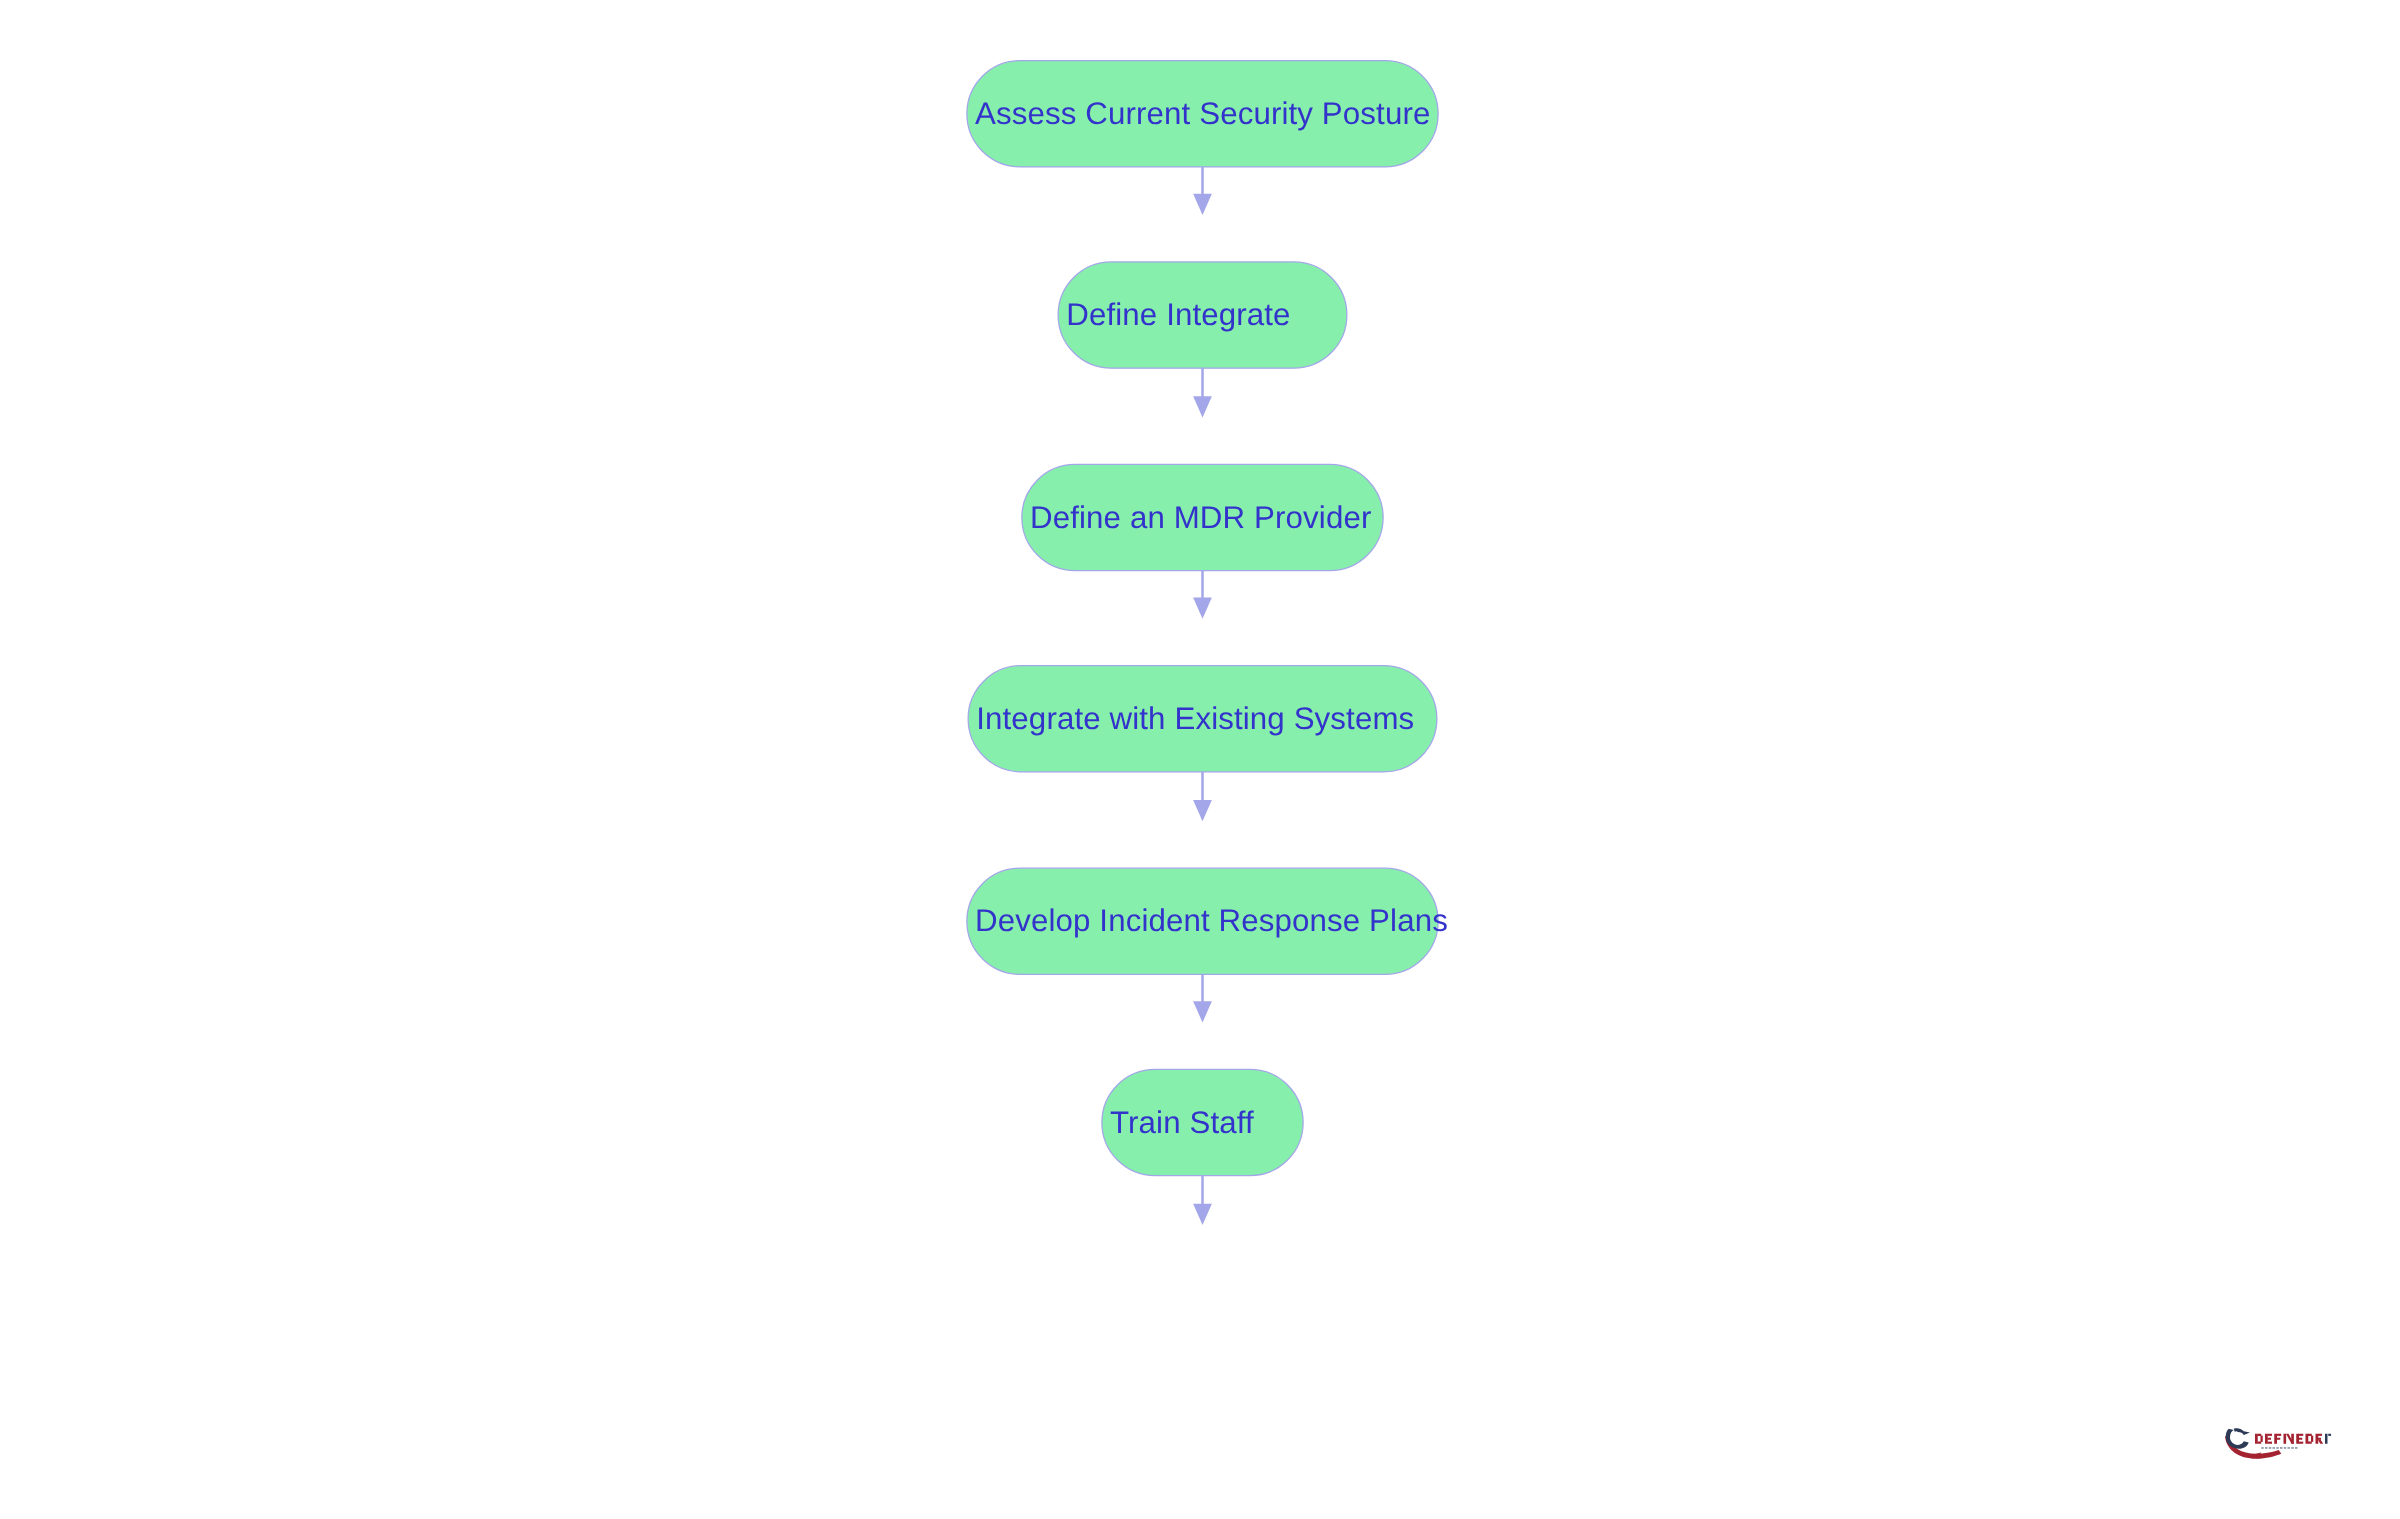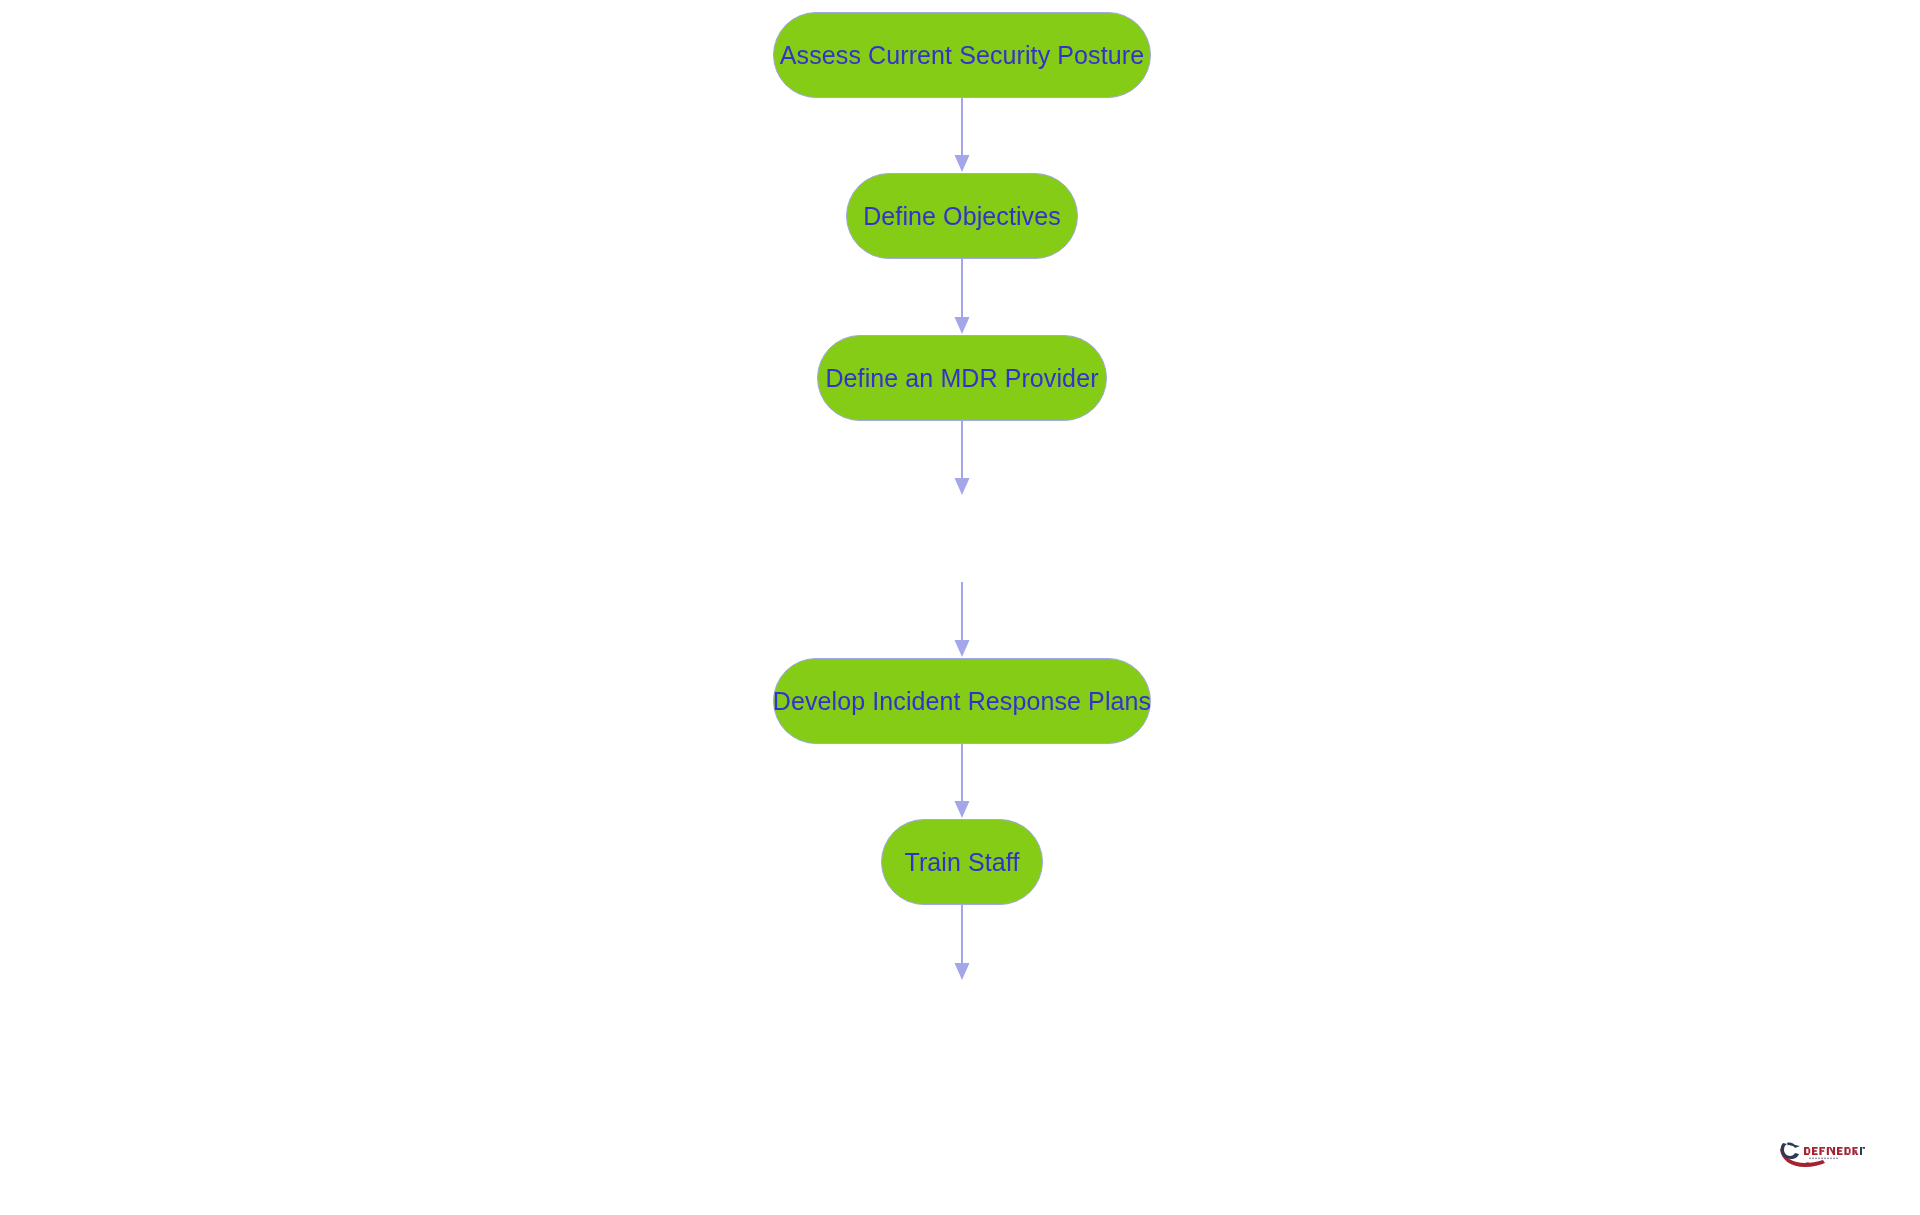--- a/index.html
+++ b/index.html
@@ -19,34 +19,34 @@
     position: absolute;
     left: 0;
     top: 0;
     width: 1920px;
     height: 1215px;
   }
 
   .flow-node {
     position: absolute;
     box-sizing: border-box;
-    background: #84cc16;
+    background: #86efac;
     border: 1.6px solid #a3a6e8;
     border-radius: 999px;
     display: flex;
     align-items: center;
-    justify-content: center;
     color: #3333cc;
     font-size: 25px;
     font-family: "Liberation Sans", sans-serif;
     font-weight: 400;
     letter-spacing: 0.1px;
     white-space: nowrap;
     line-height: 1;
     transform: translateX(-50%);
+    margin-top: 36px;
   }
 
   .flow-node-label {
     display: block;
     padding: 0 6px;
   }
 
   .flow-arrow {
     position: absolute;
     transform: translateX(-50%);
@@ -96,27 +96,30 @@
   <svg class="flow-arrow" style="left:962px; top:905px; width:24px; height:76px;" viewBox="0 0 24 76">
     <line x1="12" y1="0" x2="12" y2="61" stroke="#a3a6e8" stroke-width="2"></line>
     <polygon points="12,75 4.5,58 19.5,58" fill="#a3a6e8"></polygon>
   </svg>
 
   <div class="flow-node" style="left:962px; top:12px; width:378px; height:86px;">
     <span class="flow-node-label">Assess Current Security Posture</span>
   </div>
 
   <div class="flow-node" style="left:962px; top:173px; width:232px; height:86px;">
-    <span class="flow-node-label">Define Objectives</span>
+    <span class="flow-node-label">Define Integrate</span>
   </div>
 
   <div class="flow-node" style="left:962px; top:335px; width:290px; height:86px;">
     <span class="flow-node-label">Define an MDR Provider</span>
   </div>
 
+  <div class="flow-node" style="left:962px; top:496px; width:376px; height:86px;">
+    <span class="flow-node-label">Integrate with Existing Systems</span>
+  </div>
 
   <div class="flow-node" style="left:962px; top:819px; width:162px; height:86px;">
     <span class="flow-node-label">Train Staff</span>
   </div>
 
   <div class="flow-node" style="left:962px; top:658px; width:378px; height:86px;">
     <span class="flow-node-label">Develop Incident Response Plans</span>
   </div>
 
 

